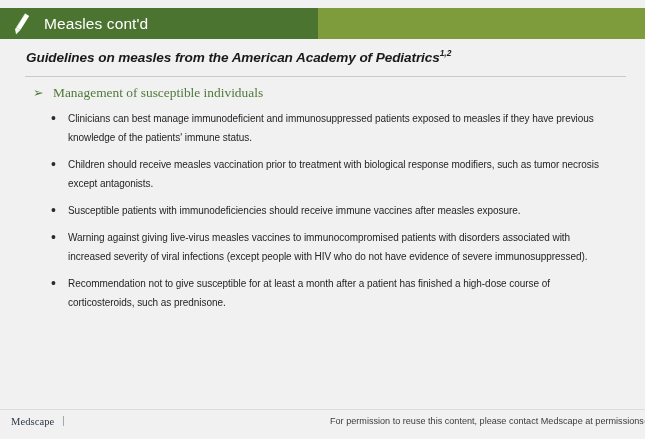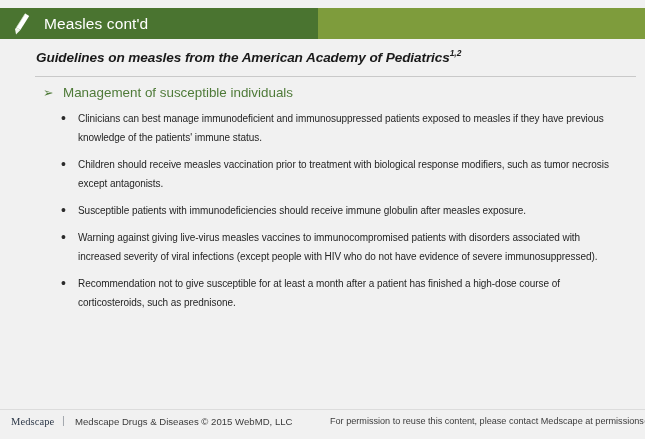--- a/index.html
+++ b/index.html
@@ -57,21 +57,21 @@
     font-size: 15.5px;
     font-weight: 400;
     letter-spacing: 0.1px;
     line-height: 1;
     white-space: nowrap;
   }
 
   
   .body {
     position: absolute;
-    left: 10px;
+    left: 0;
     top: 39px;
     width: 556px;
     bottom: 40px;
   }
   .main-heading {
     position: absolute;
     left: 26px;
     top: 11px;
     width: 600px;
     font-size: 13.6px;
@@ -109,20 +109,21 @@
   }
   .subhead-arrow {
     flex: 0 0 auto;
     width: 20px;
     font-size: 12.5px;
     color: #4e7a38;
     line-height: 1.3;
   }
   .subhead-text {
     flex: 1 1 auto;
+    font-family: Liberation Serif, serif;
   }
 
   .bullets {
     position: absolute;
     left: 51px;
     top: 70px;
     width: 560px;
   }
   .bullet-item {
     display: flex;
@@ -230,35 +231,34 @@
       <div class="bullet-item">
         <span class="bullet-marker">•</span>
         <span class="bullet-text">Clinicians can best manage immunodeficient and immunosuppressed patients exposed to measles if they have previous knowledge of the patients' immune status.</span>
       </div>
       <div class="bullet-item">
         <span class="bullet-marker">•</span>
         <span class="bullet-text">Children should receive measles vaccination prior to treatment with biological response modifiers, such as tumor necrosis except antagonists.</span>
       </div>
       <div class="bullet-item">
         <span class="bullet-marker">•</span>
-        <span class="bullet-text">Susceptible patients with immunodeficiencies should receive immune globulin after measles exposure.</span>
+        <span class="bullet-text">Susceptible patients with immunodeficiencies should receive immune vaccines after measles exposure.</span>
       </div>
       <div class="bullet-item">
         <span class="bullet-marker">•</span>
         <span class="bullet-text">Warning against giving live-virus measles vaccines to immunocompromised patients with disorders associated with increased severity of viral infections (except people with HIV who do not have evidence of severe immunosuppressed).</span>
       </div>
       <div class="bullet-item">
         <span class="bullet-marker">•</span>
         <span class="bullet-text">Recommendation not to give susceptible for at least a month after a patient has finished a high-dose course of corticosteroids, such as prednisone.</span>
       </div>
     </div>
 
   </div>
 
   <div class="footer-sep"></div>
   <div class="footer">
     <span class="footer-logo">Medscape</span>
     <span class="footer-divider">|</span>
-    <span class="footer-copy">Medscape Drugs &amp; Diseases © 2015  WebMD, LLC</span>
     <span class="footer-permission">For permission to reuse this content, please contact Medscape at permissions@webmd.net</span>
   </div>
 
 </div>
 
 </body></html>

